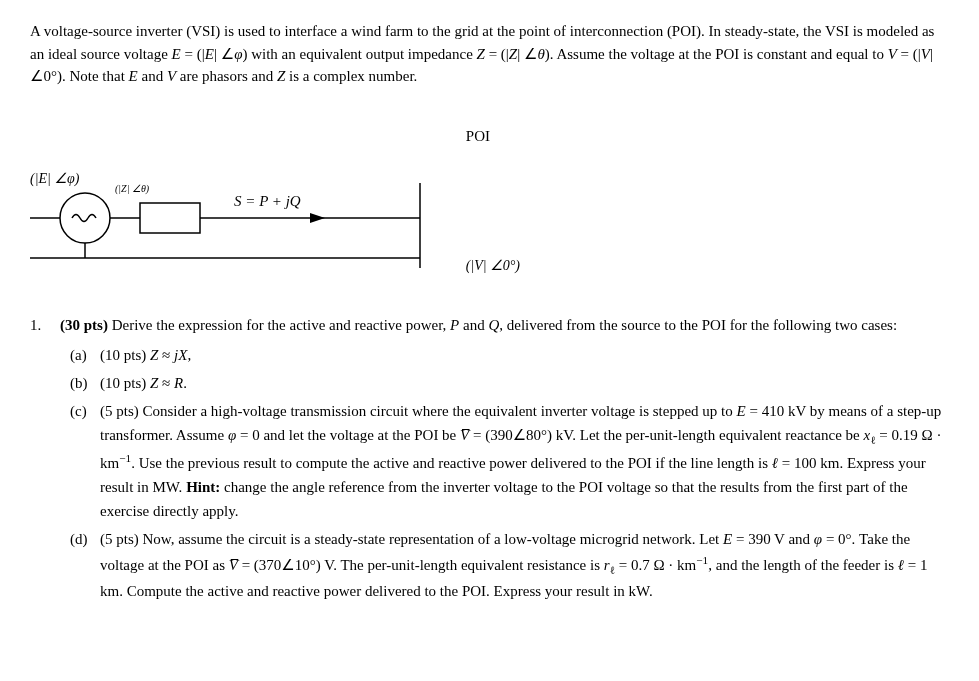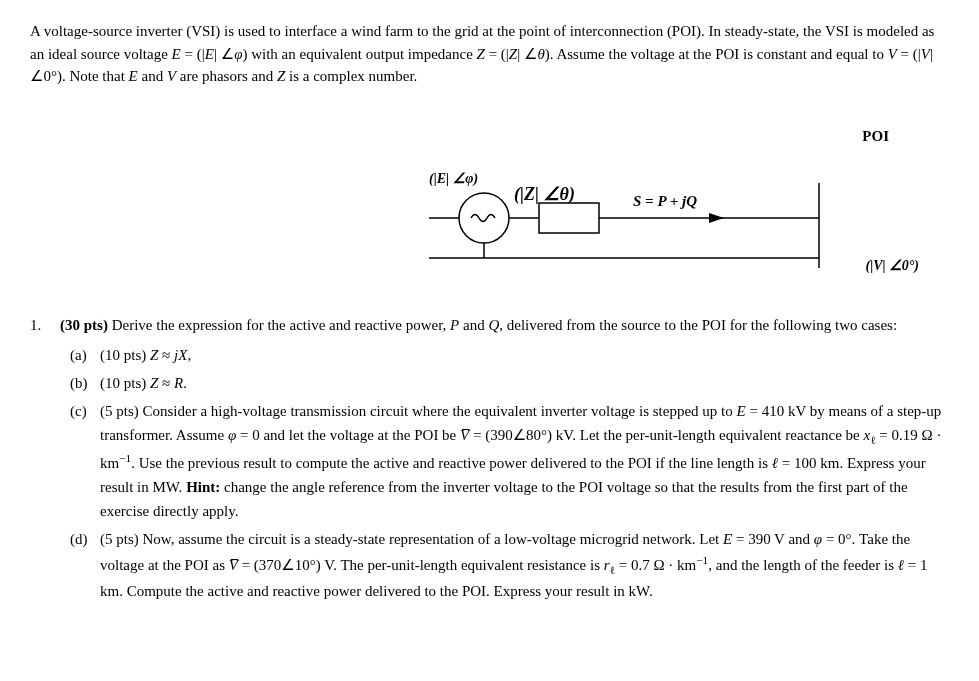--- a/index.html
+++ b/index.html
@@ -10,26 +10,25 @@
       color: #000;
       padding: 20px 30px;
       width: 979px;
       min-height: 681px;
     }
     .main-text {
       line-height: 1.5;
     }
     .diagram-container {
       display: flex;
-      justify-content: flex-end;
+      justify-content: flex-start;
       align-items: flex-start;
       margin: 20px 0 25px 0;
       position: relative;
       height: 180px;
-      font-weight: bold;
     }
     .diagram {
       position: relative;
       width: 520px;
       height: 160px;
       margin-top: 20px;
     }
     
     .poi-label {
       position: absolute;
@@ -41,21 +40,21 @@
       position: absolute;
       top: 42px;
       left: 0;
       font-size: 14px;
       font-style: italic;
     }
     .impedance-label {
       position: absolute;
       top: 55px;
       left: 85px;
-      font-size: 18px;
+      font-size: 10px;
       font-style: italic;
     }
     .power-label {
       position: absolute;
       top: 65px;
       left: 204px;
       font-size: 15px;
       font-style: italic;
     }
     .voltage-label {

